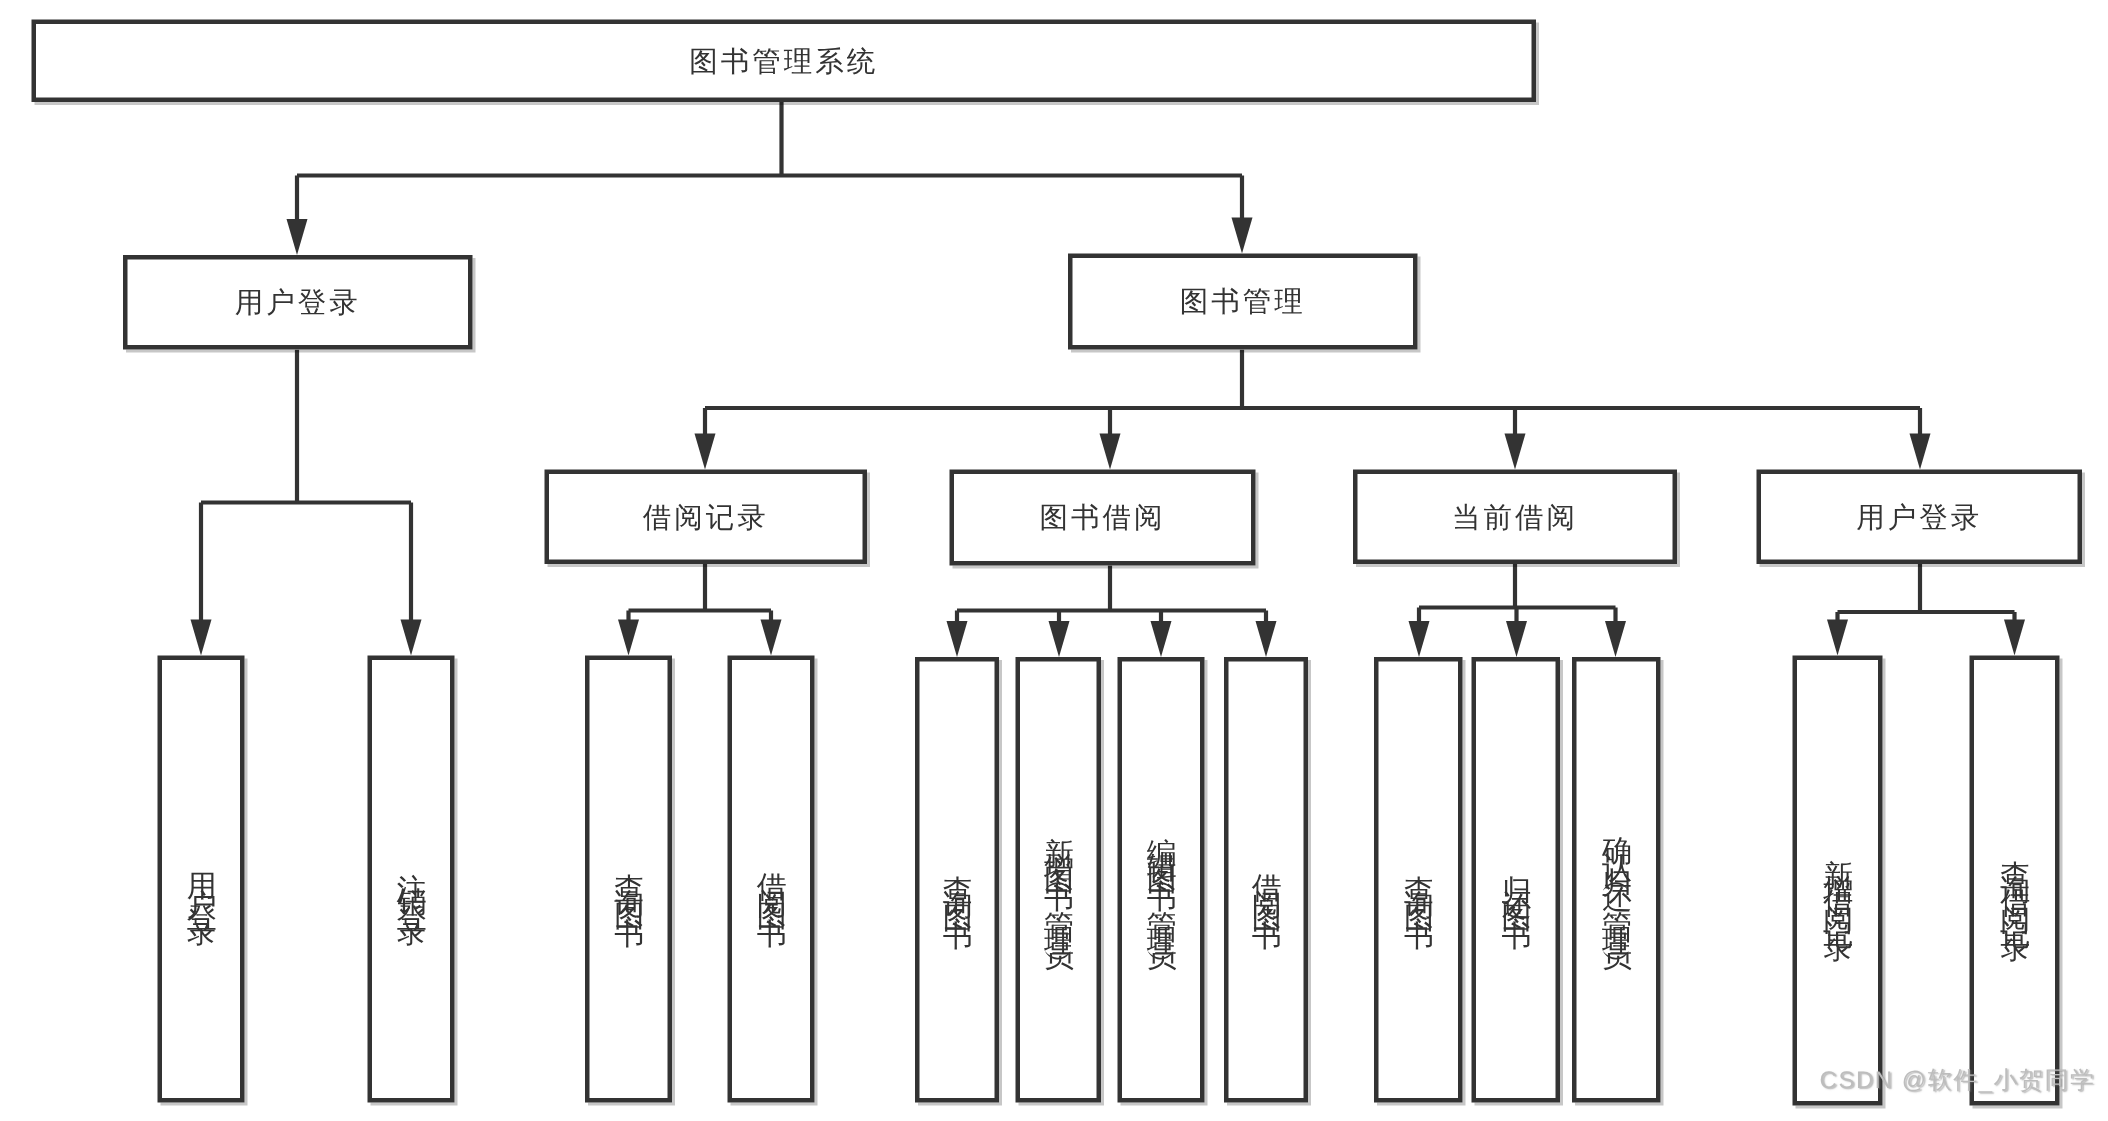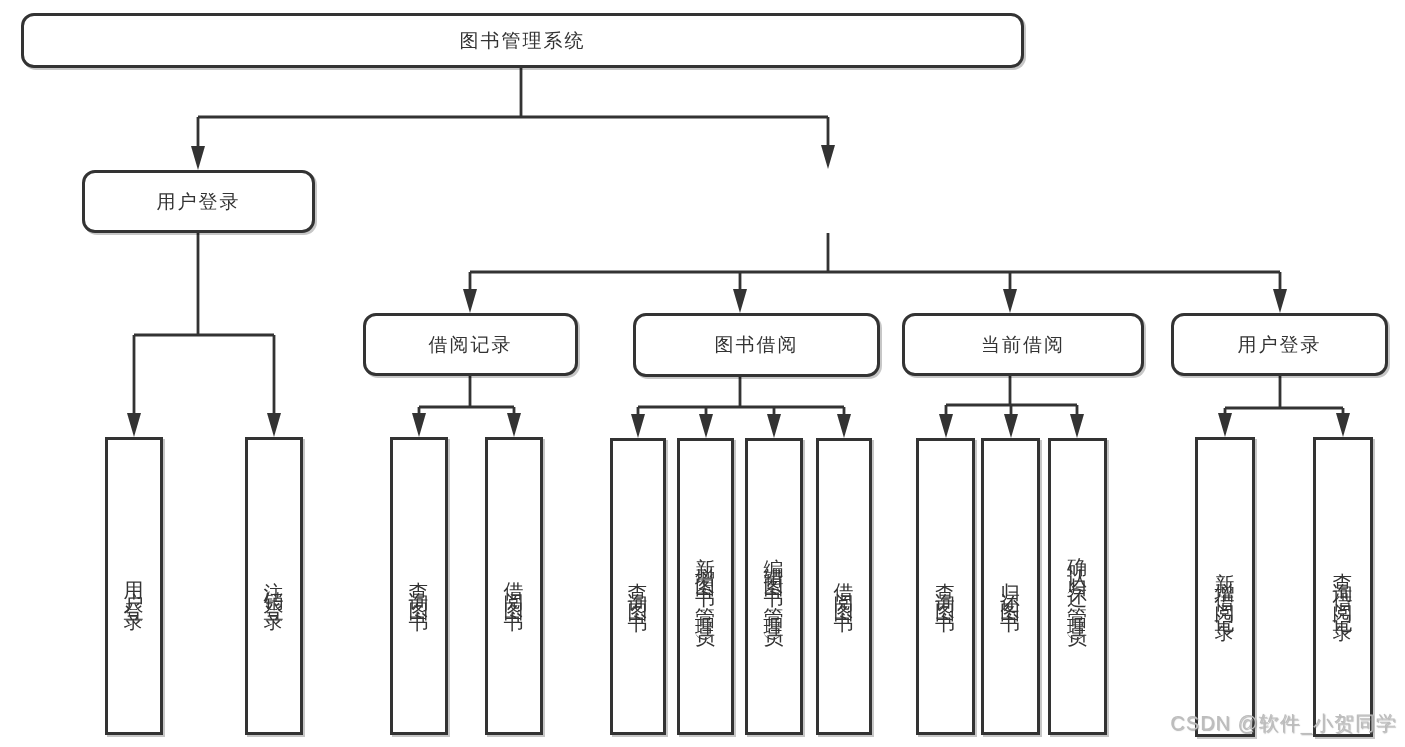--- a/index.html
+++ b/index.html
@@ -6,28 +6,28 @@
   .canvas{
     position:relative;width:1405px;height:747px;background:#ffffff;
     font-family:"Liberation Sans",sans-serif;color:#333;overflow:hidden;
   }
   svg.connectors{position:absolute;left:0;top:0;z-index:0;}
   .node{
     position:absolute;z-index:1;background:#ffffff;border:3px solid #333333;
     box-sizing:border-box;display:flex;align-items:center;justify-content:center;
     color:#333333;box-shadow:2px 2px 0 rgba(0,0,0,0.22);
   }
-  .node.h{font-size:19px;letter-spacing:2px;white-space:nowrap;border-radius:13px;}
+  .node.h{font-size:19px;letter-spacing:2px;white-space:nowrap;}
   .node.v{
     writing-mode:vertical-rl;text-orientation:mixed;
     font-size:20px;letter-spacing:10px;line-height:1;
   }
   .watermark{
     position:absolute;z-index:2;right:8px;top:710px;
-    font-size:20px;letter-spacing:1px;color:#bdbdbd;
+    font-size:16px;letter-spacing:1px;color:#bdbdbd;
     text-shadow:1px 1px 1px rgba(120,120,120,0.55);
     white-space:nowrap;
   }
 </style>
 </head>
 <body>
 
 <div class="canvas">
 
   <svg class="connectors" width="1405" height="747" viewBox="0 0 1405 747" xmlns="http://www.w3.org/2000/svg">
@@ -92,24 +92,25 @@
       <polygon points="1004,414 1018,414 1011,438"></polygon>
       <polygon points="1070,414 1084,414 1077,438"></polygon>
       <polygon points="1218,413 1232,413 1225,437"></polygon>
       <polygon points="1336,413 1350,413 1343,437"></polygon>
     </g>
   </svg>
 
   <div class="node h" style="left:21px;top:13px;width:1003px;height:55px">图书管理系统</div>
 
   <div class="node h" style="left:82px;top:170px;width:233px;height:63px">用户登录</div>
+  <div class="node h" style="left:712px;top:169px;width:233px;height:64px">图书管理</div>
 
   <div class="node h" style="left:363px;top:313px;width:215px;height:63px">借阅记录</div>
-  <div class="node h" style="left:633px;top:313px;width:247px;height:64px">图书借阅</div>
-  <div class="node h" style="left:902px;top:313px;width:242px;height:63px">当前借阅</div>
+  <div class="node h" style="left:633px;top:313px;width:204px;height:64px">图书借阅</div>
+  <div class="node h" style="left:902px;top:313px;width:216px;height:63px">当前借阅</div>
   <div class="node h" style="left:1171px;top:313px;width:217px;height:63px">用户登录</div>
 
   <div class="node v" style="left:105px;top:437px;width:58px;height:298px">用户登录</div>
   <div class="node v" style="left:245px;top:437px;width:58px;height:298px">注销登录</div>
 
   <div class="node v" style="left:390px;top:437px;width:58px;height:298px">查询图书</div>
   <div class="node v" style="left:485px;top:437px;width:58px;height:298px">借阅图书</div>
 
   <div class="node v" style="left:610px;top:438px;width:56px;height:297px">查询图书</div>
   <div class="node v" style="left:677px;top:438px;width:57px;height:297px">新增图书（管理员）</div>

